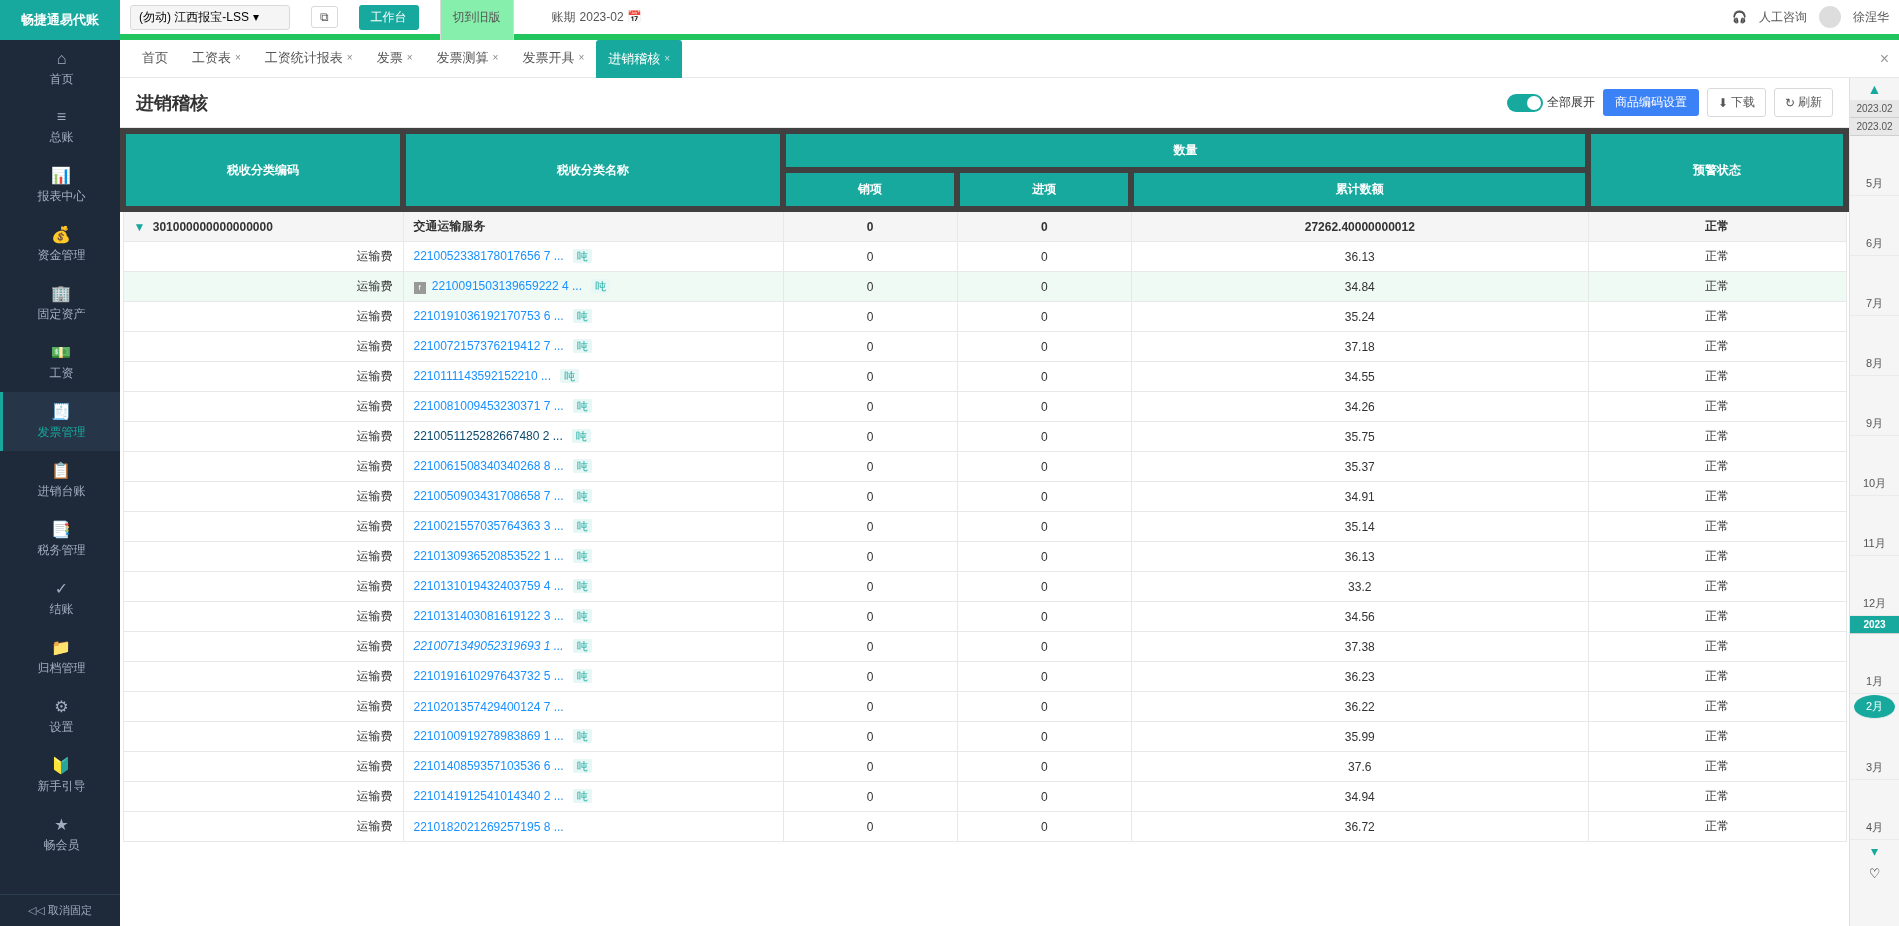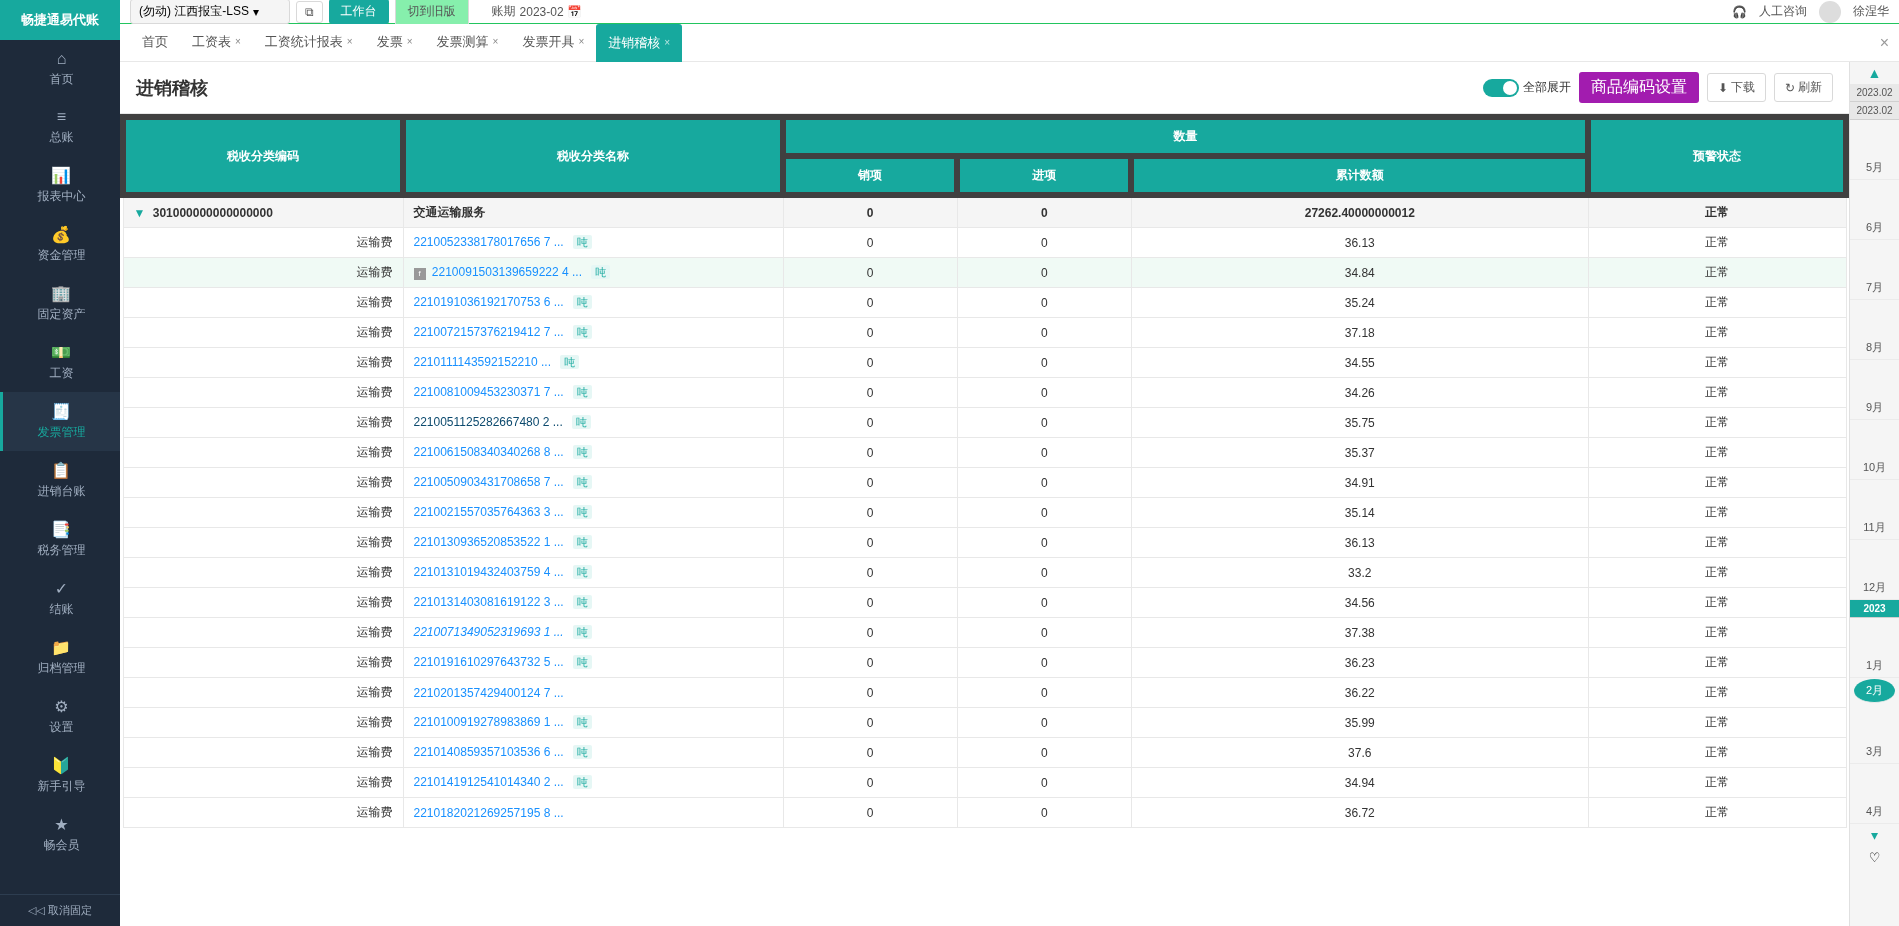--- a/index.html
+++ b/index.html
@@ -55,26 +55,26 @@
     .main {
       flex: 1;
       display: flex;
       flex-direction: column;
       overflow: hidden;
     }
 
     
     .topbar {
       background: #fff;
-      border-bottom: 1px solid #22c55e;
-      height: 24px;
+      border-bottom: 6px solid #22c55e;
+      height: 40px;
       display: flex;
       align-items: center;
       padding: 0 10px;
-      gap: 6px;
+      gap: 21px;
       flex-shrink: 0;
     }
     .topbar-company {
       background: #f5f5f5;
       border: 1px solid #d9d9d9;
       border-radius: 3px;
       padding: 3px 8px;
       font-size: 12px;
       display: flex;
       align-items: center;
@@ -208,26 +208,26 @@
     .toggle-thumb {
       width: 14px;
       height: 14px;
       background: white;
       border-radius: 50%;
       position: absolute;
       top: 2px;
       right: 2px;
     }
     .btn-teal {
-      background: #a21caf;
+      background: #3b82f6;
       color: white;
       border: none;
       border-radius: 3px;
       padding: 5px 12px;
-      font-size: 16px;
+      font-size: 12px;
       cursor: pointer;
     }
     .btn-outline-gray {
       background: #fff;
       color: #555;
       border: 1px solid #d9d9d9;
       border-radius: 3px;
       padding: 5px 10px;
       font-size: 12px;
       cursor: pointer;

